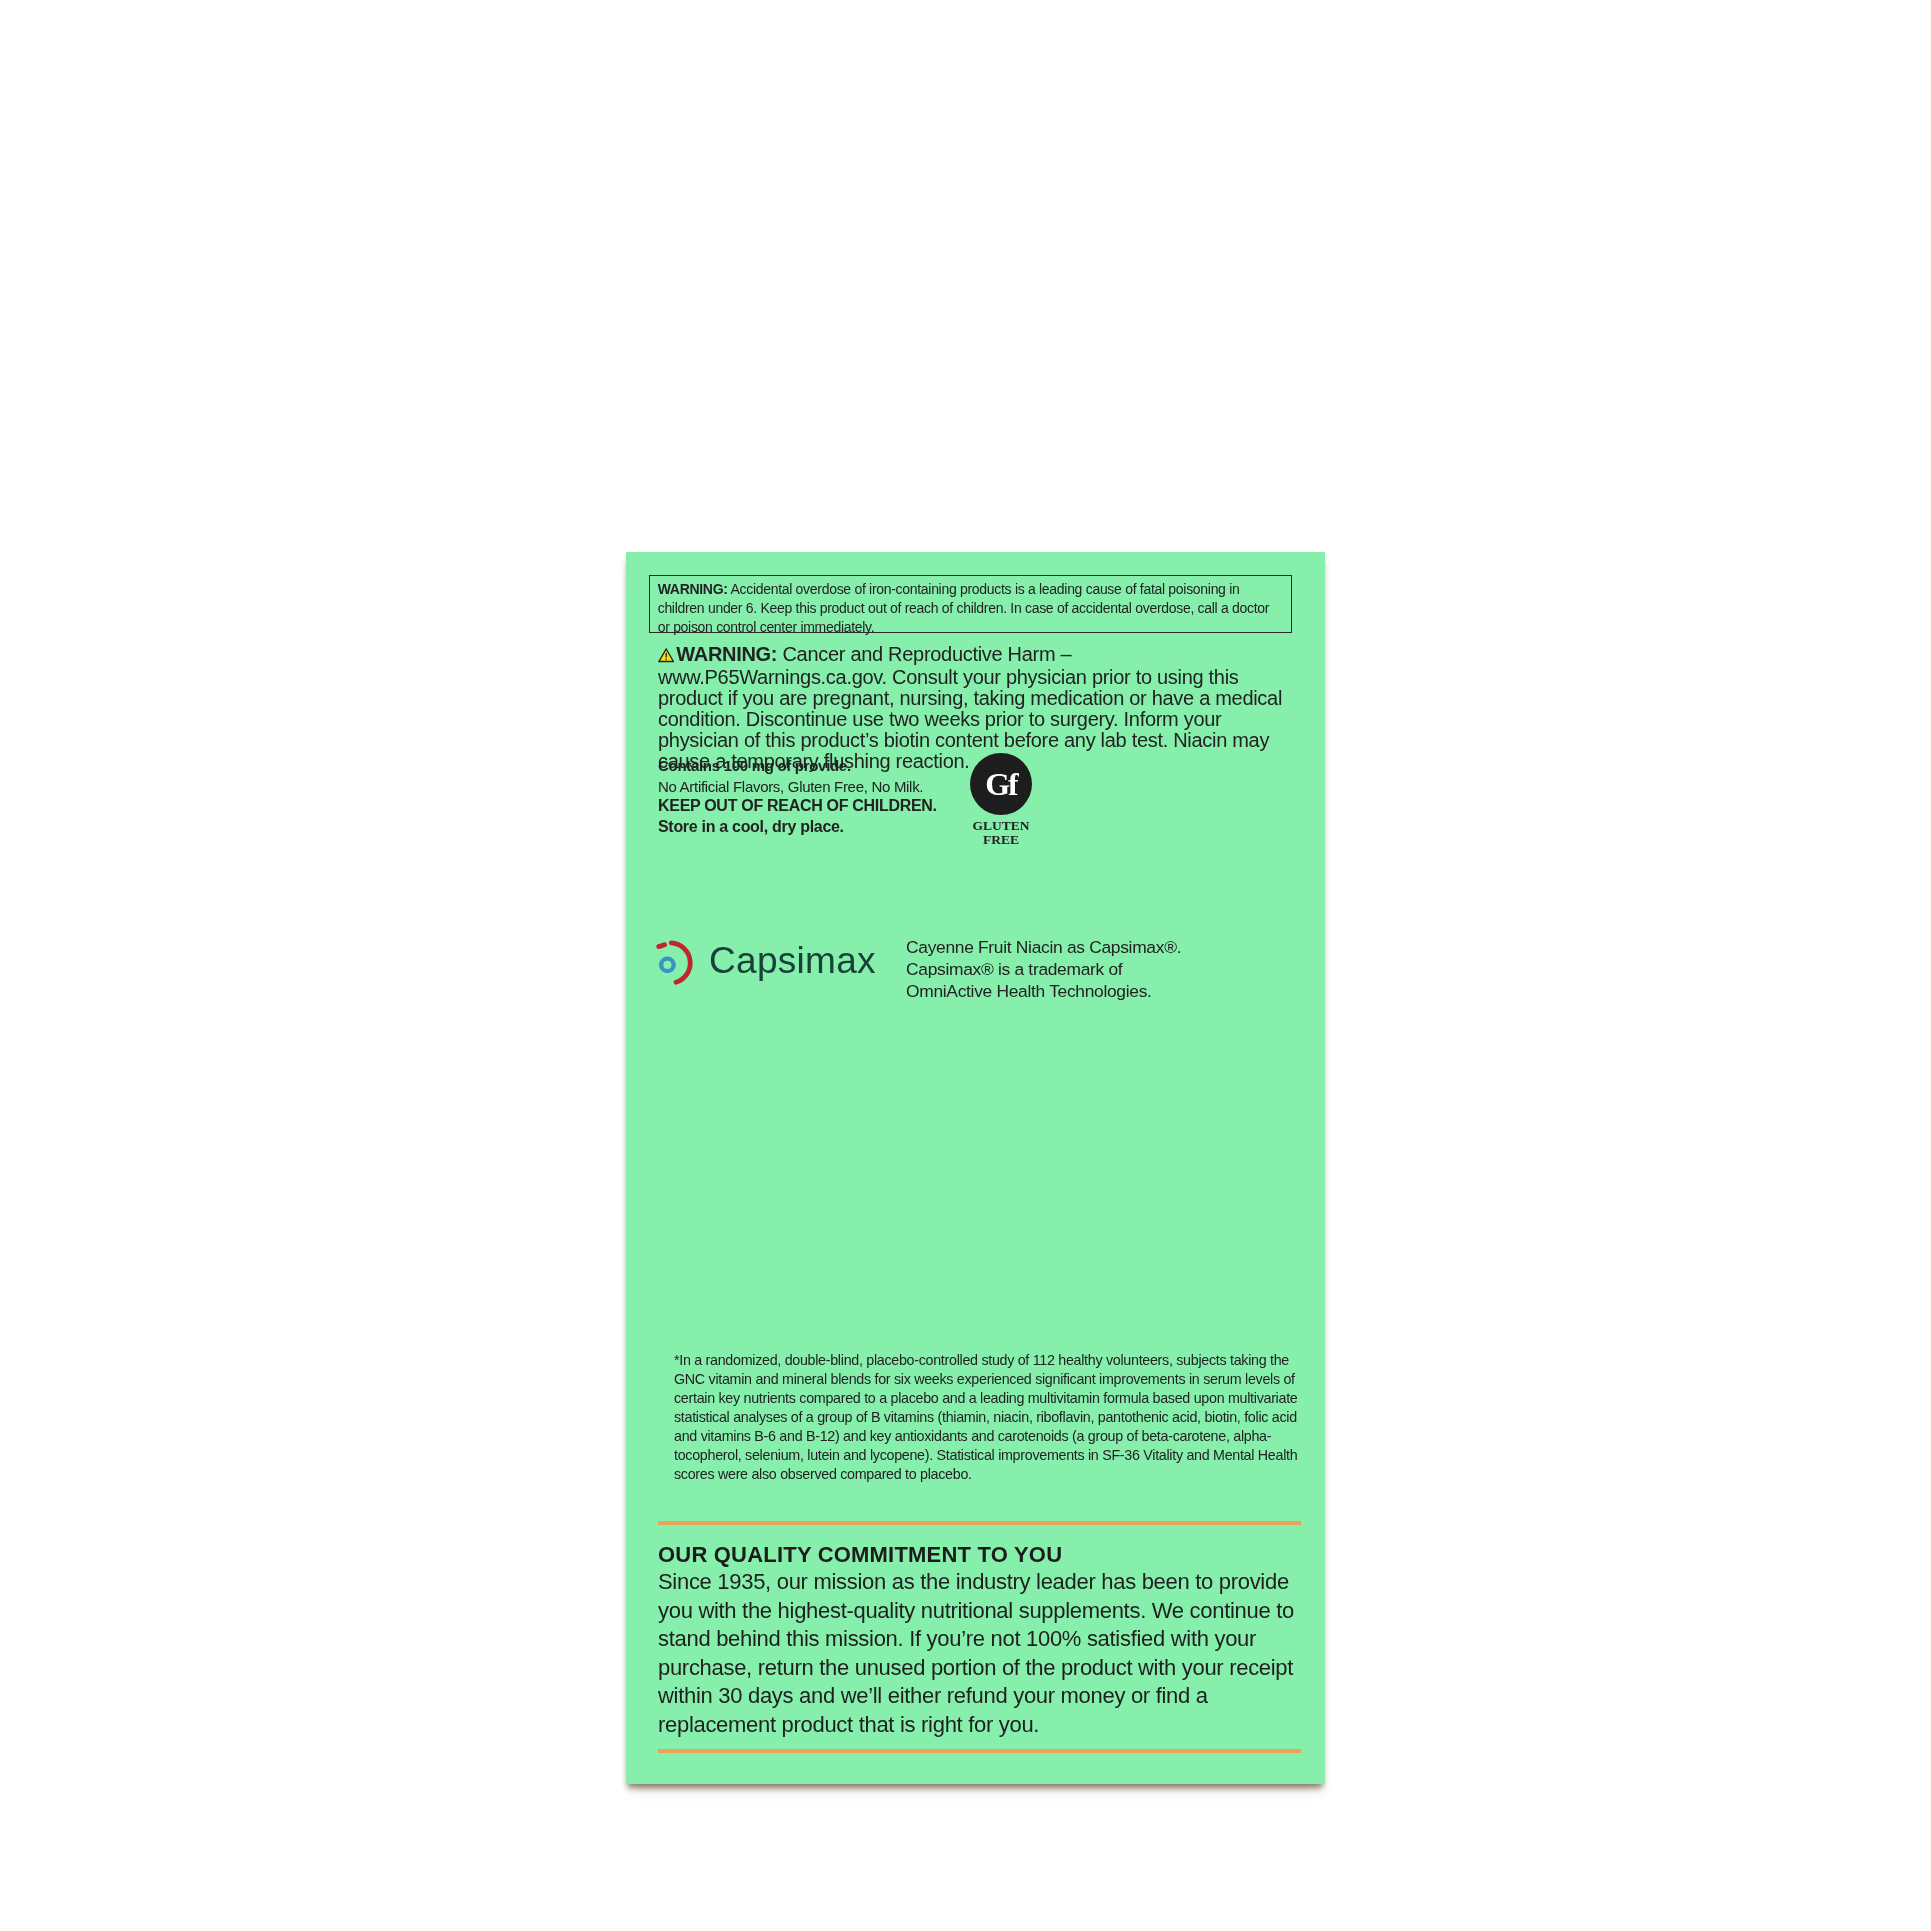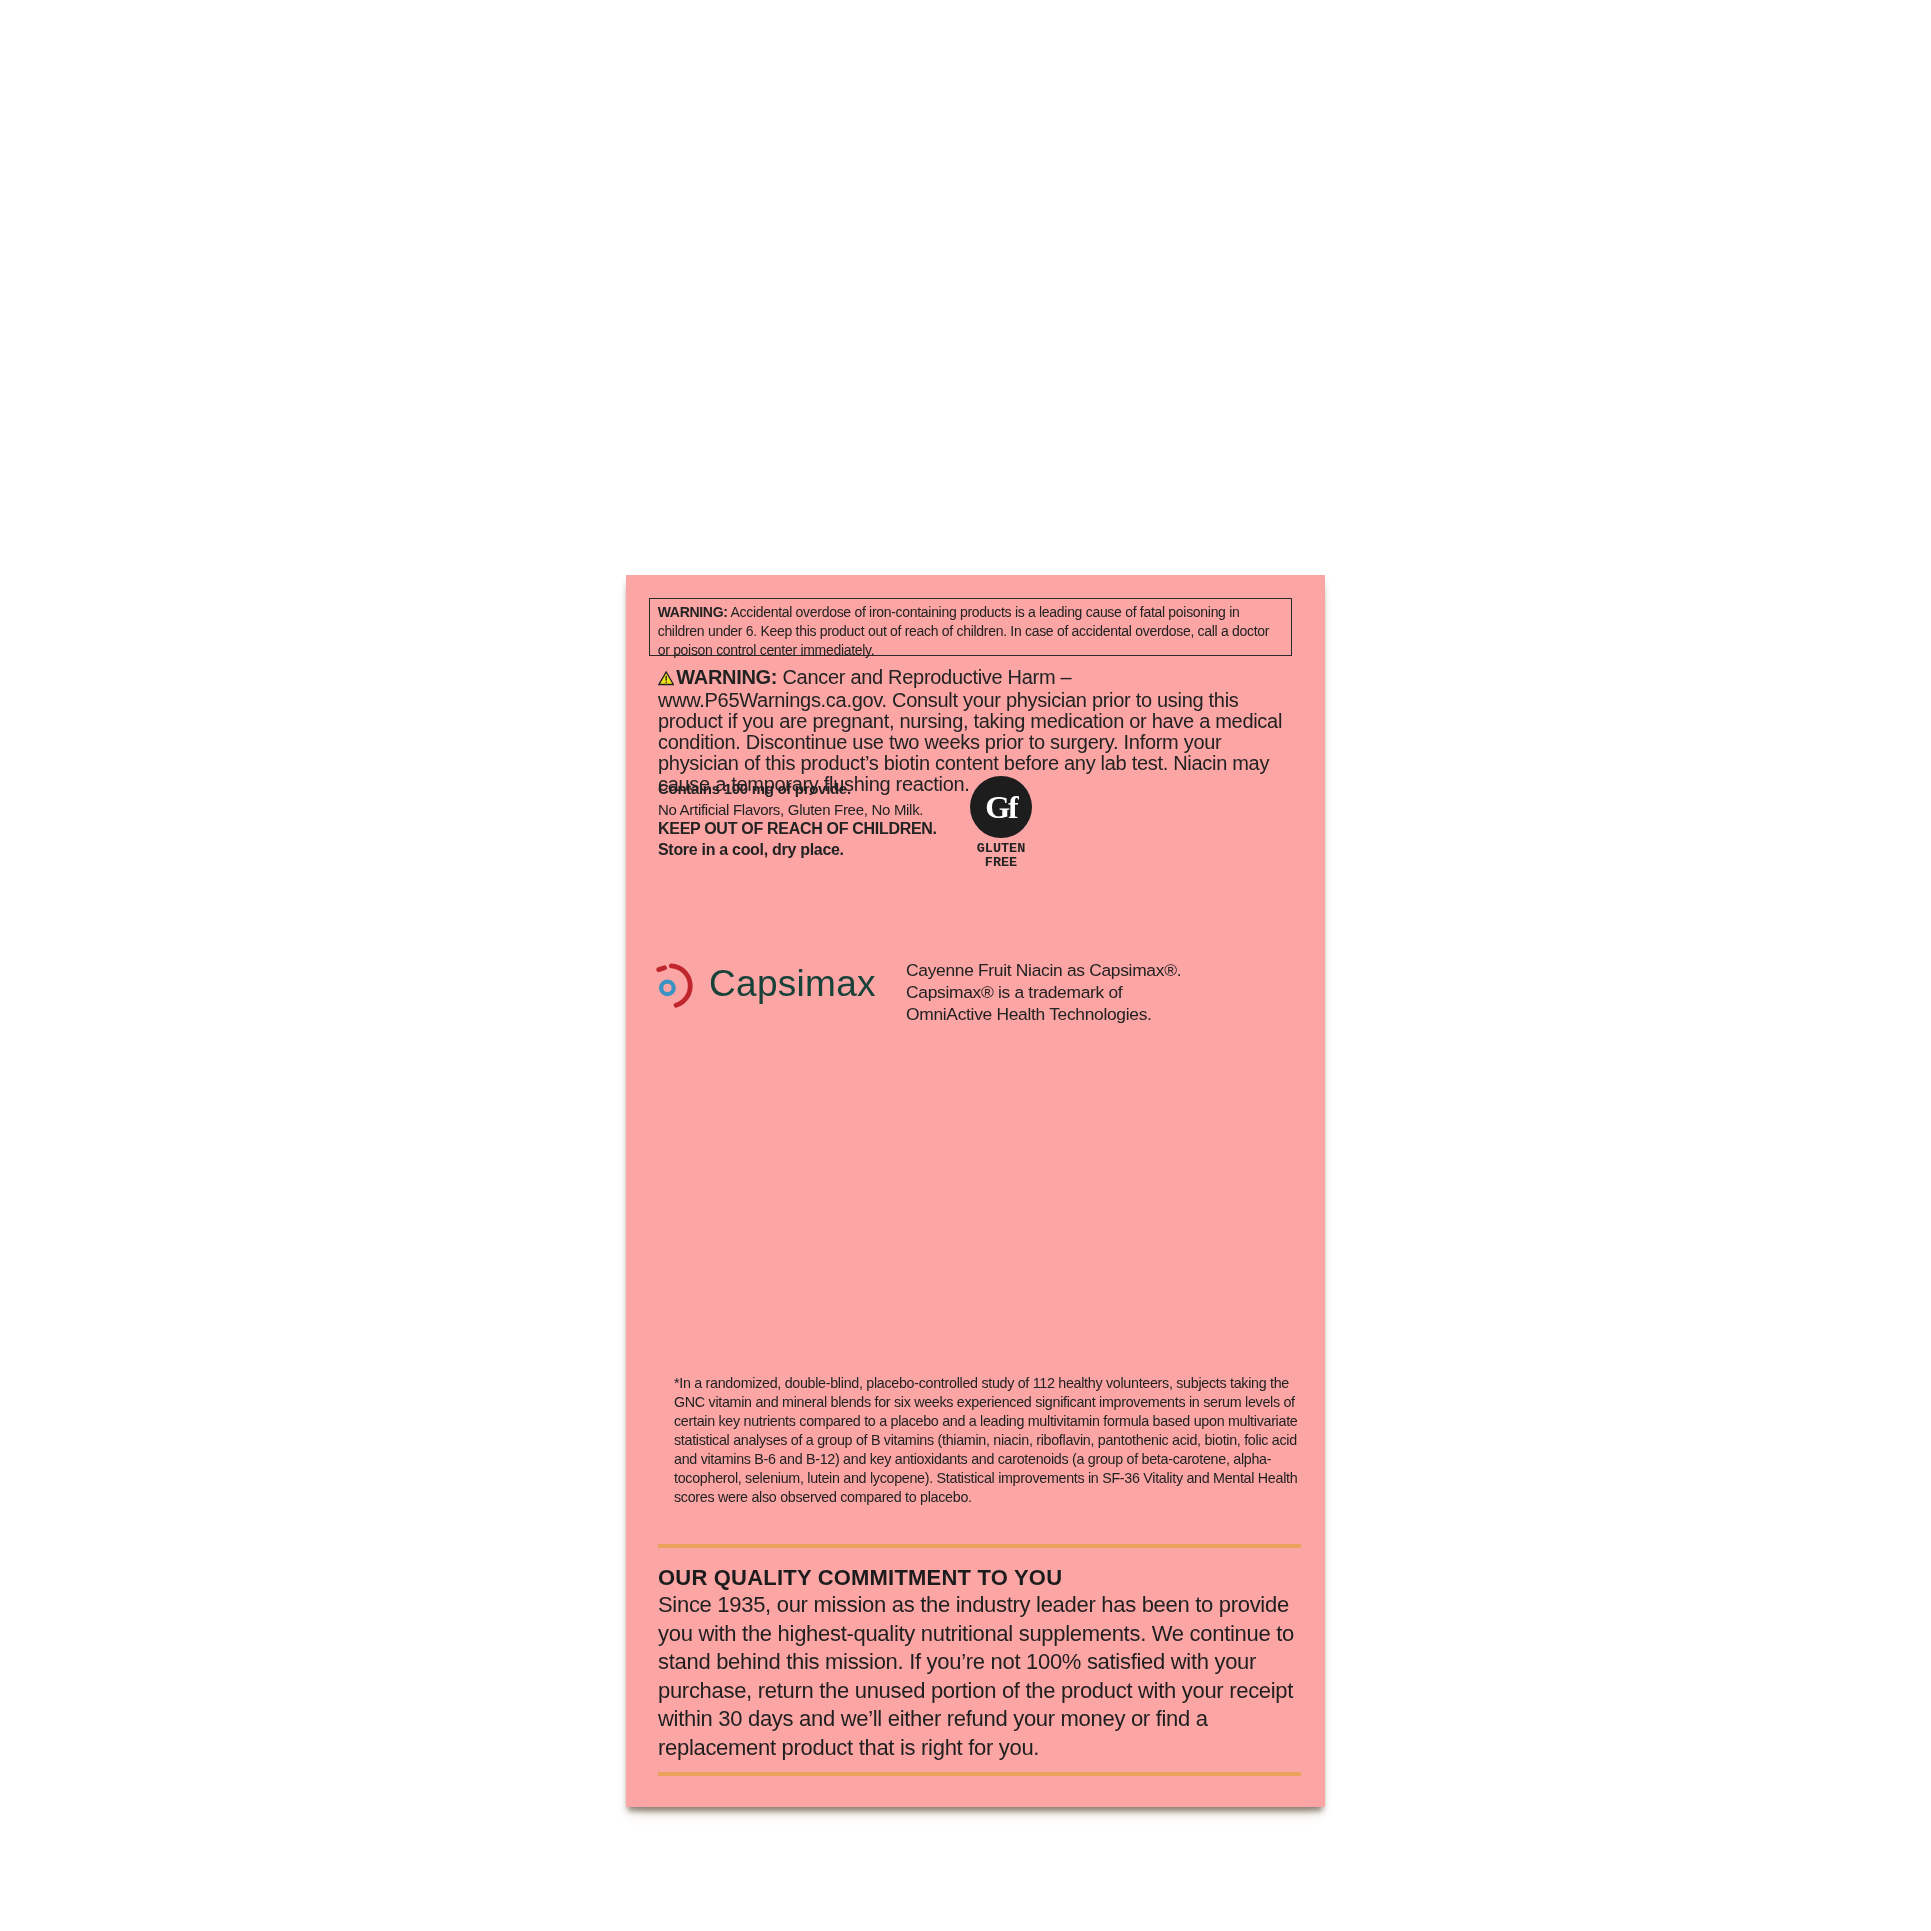--- a/index.html
+++ b/index.html
@@ -8,23 +8,22 @@
       background: #ffffff;
       position: relative;
       overflow: hidden;
       font-family: "Liberation Sans Narrow", "Liberation Sans", sans-serif;
       color: #1e1e1e;
     }
     .panel {
       position: absolute;
       left: 626px; top: 552px;
       width: 699px; height: 1232px;
-      background: #fca5a5;
+      background: #86efac;
       box-shadow: 0 5.8px 5.8px -1.9px rgba(60,45,30,0.55), 0 9.7px 13.5px -5.8px rgba(150,110,60,0.35);
-      margin-top: 23px;
     }
     .narrow { font-family: "Liberation Sans", sans-serif; letter-spacing: -0.3px; transform-origin: left top; }
     .abs { position: absolute; }
 
     .warn-box {
       position: absolute;
       left: 23px; top: 23px; width: 643px; height: 58px;
       border: 1.9px solid #2a2a2a;
       box-sizing: border-box;
       padding: 3.9px 7.7px 0 7.7px;
@@ -39,21 +38,21 @@
     }
     .tri { display: inline-block; vertical-align: -1.9px; margin-right: 1.9px; }
 
     .small-block { position: absolute; left: 32px; width: 309px; font-size: 15px; line-height: 21px; color: #222; }
     .gf-badge { position: absolute; left: 340px; top: 201px; width: 70px; text-align: center; }
     .gf-circle {
       width: 62px; height: 62px; border-radius: 50%; background: #1d1d1d;
       margin: 0 auto; color: #fff; font-weight: bold; font-size: 32px; line-height: 62px;
       font-family: Liberation Serif, serif; letter-spacing: -1.9px;
     }
-    .gf-text { font-family: Liberation Mono, monospace; font-weight: bold; font-size: 13.5px; line-height: 14.5px; margin-top: 3.9px; color: #222; }
+    .gf-text { font-family: Liberation Serif, serif; font-weight: bold; font-size: 13.5px; line-height: 14.5px; margin-top: 3.9px; color: #222; }
 
     .capsimax { position: absolute; left: 27px; top: 384px; height: 54px; width: 222px; }
     .capsimax-word { position: absolute; left: 56px; top: 0; font-family: "Liberation Sans", sans-serif; font-size: 37px; line-height: 50px; color: #17423a; letter-spacing: 0.3px; }
     .capsimax-note { position: absolute; left: 280px; top: 384px; width: 319px; font-size: 17.4px; line-height: 22px; color: #222; }
 
     .study { position: absolute; left: 48px; top: 799px; width: 647px; font-size: 14.3px; line-height: 19px; color: #222; }
     .rule { position: absolute; left: 32px; width: 643px; height: 3.9px; background: #eba35a; }
     .qc-title { position: absolute; left: 32px; top: 989px; font-weight: bold; font-size: 22px; line-height: 27px; color: #1c1c1c; letter-spacing: 0.2px; }
     .qc-body { position: absolute; left: 32px; top: 1016px; width: 657px; font-size: 22px; line-height: 28.5px; color: #1f1f1f; }
   </style>

